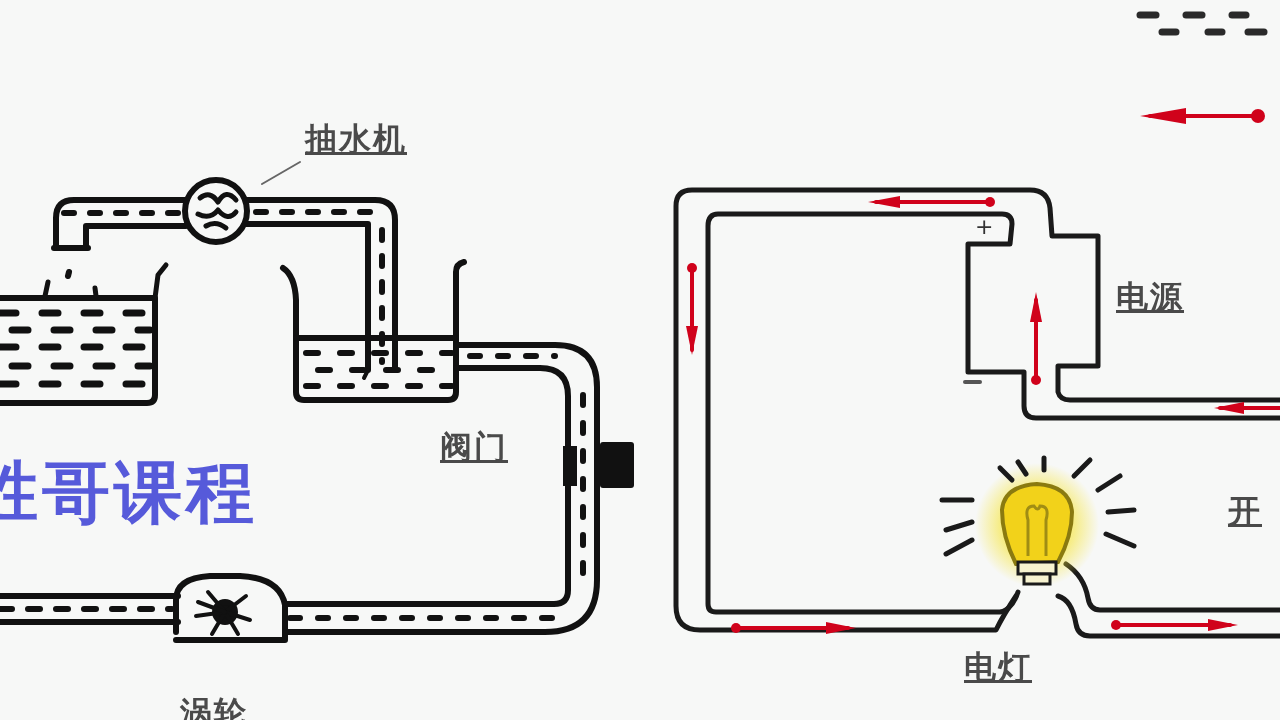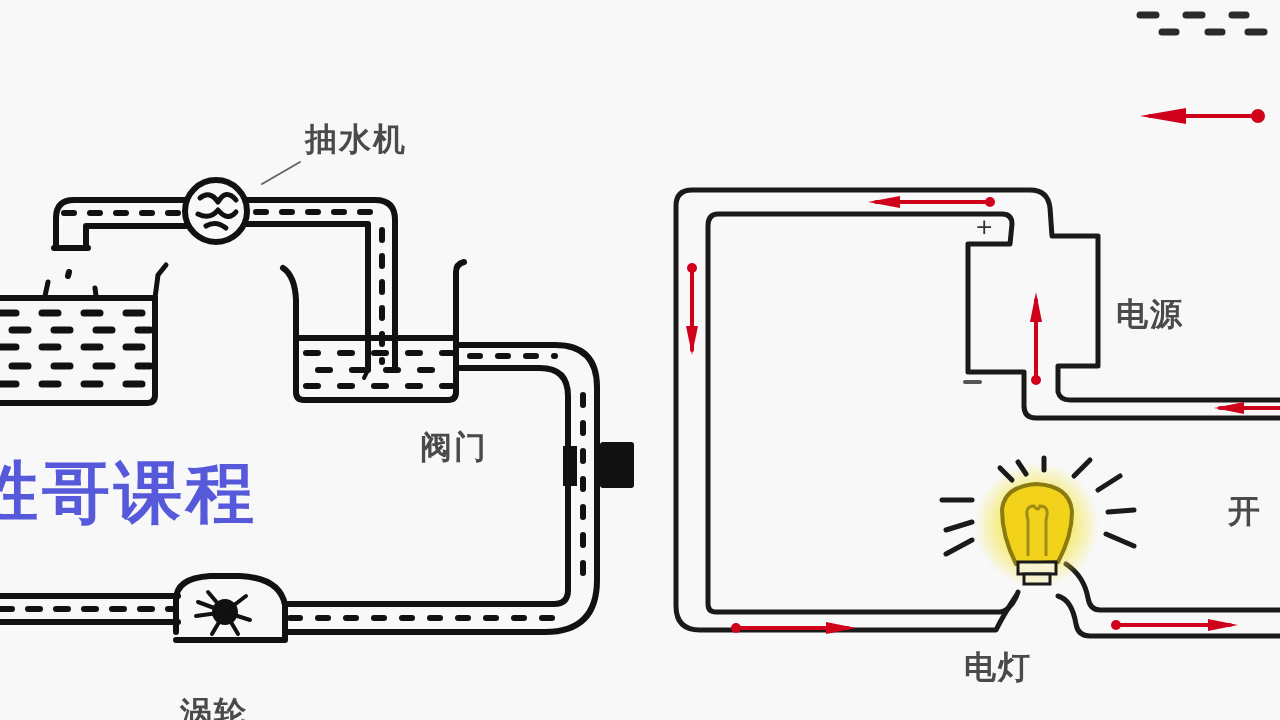--- a/index.html
+++ b/index.html
@@ -1,18 +1,18 @@
 <!DOCTYPE html>
 <html><head>
 <meta charset="utf-8">
 <style>
   html,body{margin:0;padding:0;background:#f7f8f7;}
   body{width:1280px;height:720px;overflow:hidden;position:relative;font-family:"DejaVu Serif",serif;}
   svg{position:absolute;left:0;top:0;}
-  .lbl{position:absolute;color:#4a4a4a;font-size:32px;font-family:"DejaVu Serif",serif;font-weight:bold;white-space:nowrap;letter-spacing:2px;}
+  .lbl{position:absolute;color:#4a4a4a;font-size:32px;font-family:"DejaVu Serif",serif;font-weight:bold;white-space:nowrap;letter-spacing:2px;text-decoration:underline;}
   .wm{position:absolute;color:#3b3fd6;font-size:68px;font-family:"DejaVu Sans",sans-serif;font-weight:bold;white-space:nowrap;opacity:0.85;letter-spacing:4px;filter:blur(0.6px);}
 </style>
 </head>
 <body>
 
 <svg width="1280" height="720" viewBox="0 0 1280 720">
   <defs>
     <radialGradient id="glow" cx="50%" cy="50%" r="50%">
       <stop offset="0%" stop-color="#fff36a" stop-opacity="0.95"></stop>
       <stop offset="60%" stop-color="#f6e53a" stop-opacity="0.6"></stop>
@@ -187,18 +187,18 @@
       <line x1="946" y1="554" x2="972" y2="540"></line>
     </g>
     <path d="M1016 564 Q1002 536 1002 510 Q1004 486 1037 484 Q1070 486 1072 512 Q1072 536 1058 562 Z" fill="#f2d21a" stroke="#8a7a10" stroke-width="4"></path>
     <path d="M1028 556 L1028 520 Q1024 506 1034 506 Q1038 512 1040 506 Q1050 506 1046 520 L1046 556" fill="none" stroke="#a08d14" stroke-width="3"></path>
     <rect x="1018" y="562" width="38" height="12" fill="#f7f3d0" stroke="#1a1a1a" stroke-width="3"></rect>
     <rect x="1024" y="574" width="26" height="10" fill="#f7f3d0" stroke="#1a1a1a" stroke-width="3"></rect>
   </g>
 </svg>
 
 <div class="lbl" style="left:305px;top:118px;">抽水机</div>
-<div class="lbl" style="left:420px;top:426px;">阀门</div>
+<div class="lbl" style="left:440px;top:426px;">阀门</div>
 <div class="lbl" style="left:180px;top:692px;">涡轮</div>
-<div class="lbl" style="left:1116px;top:293px;">电源</div>
+<div class="lbl" style="left:1116px;top:276px;">电源</div>
 <div class="lbl" style="left:964px;top:646px;">电灯</div>
 <div class="lbl" style="left:1228px;top:490px;">开</div>
 <div class="wm" style="left:-30px;top:448px;">胜哥课程</div>
 
 </body></html>

